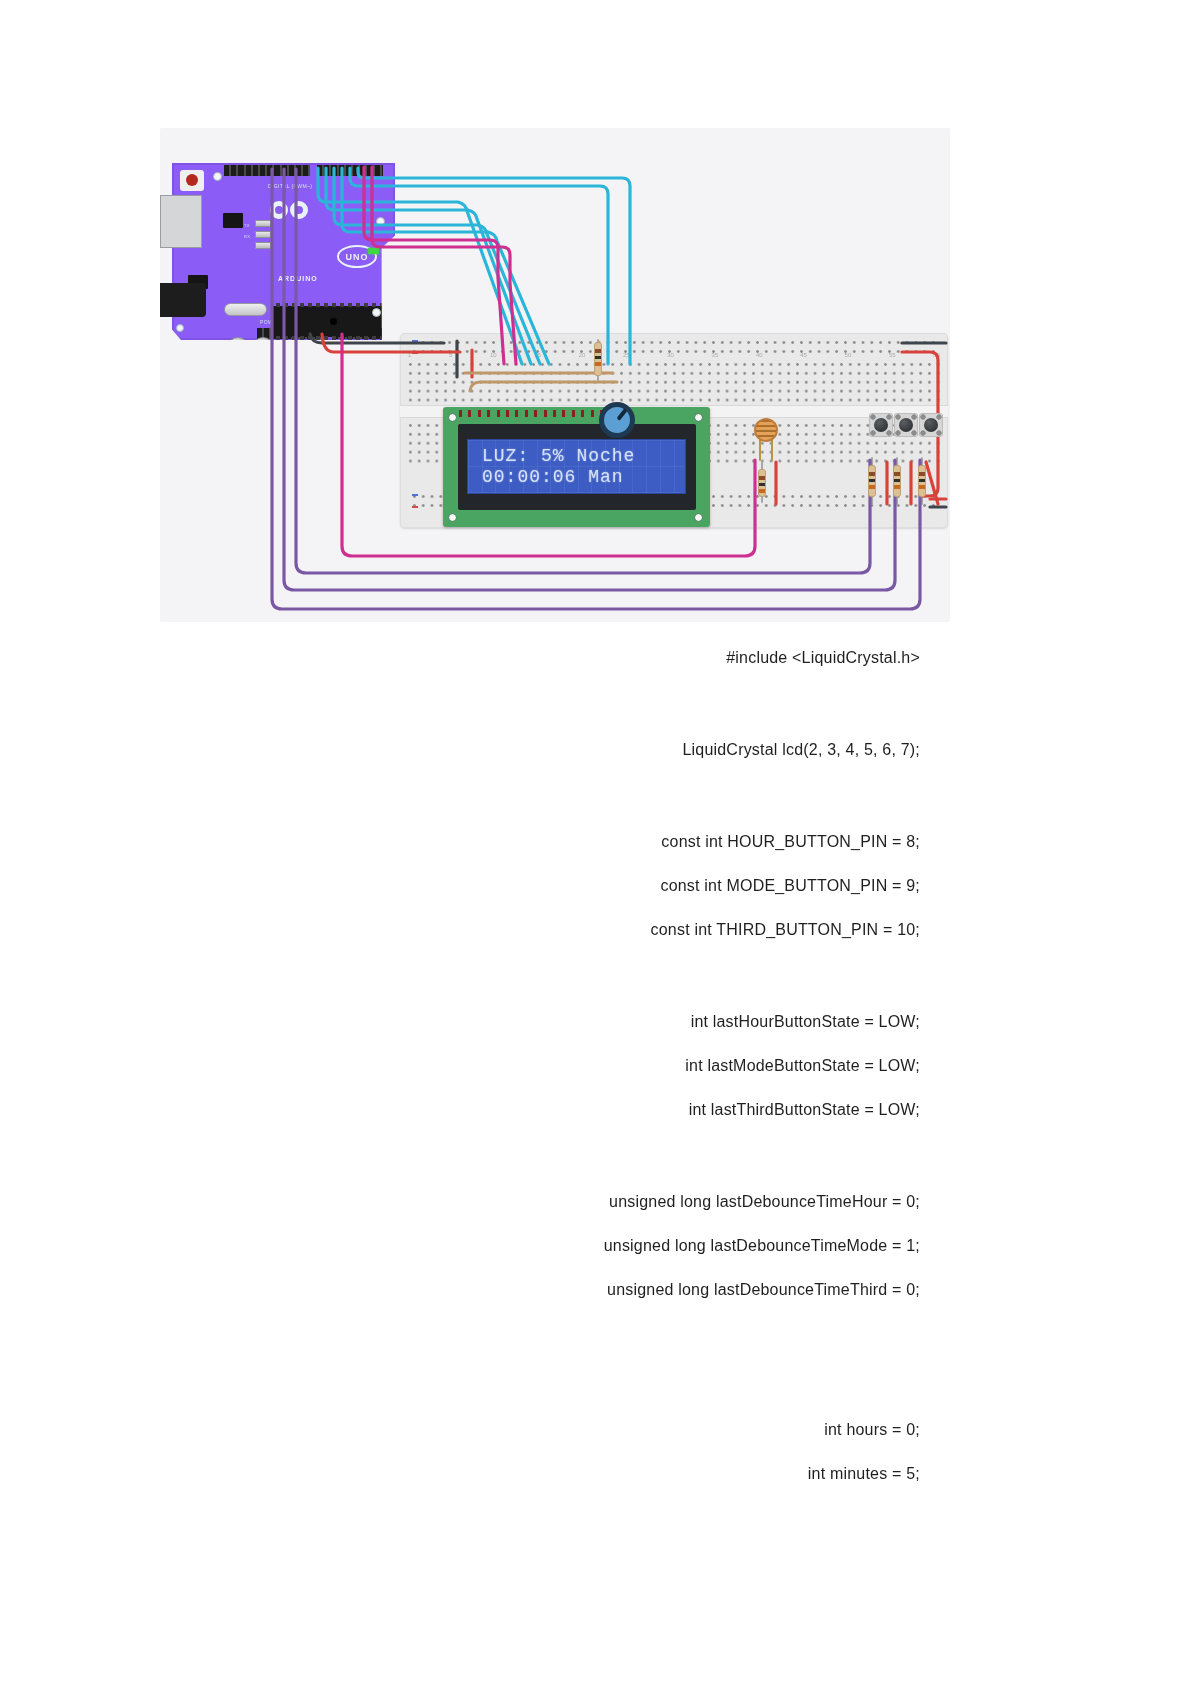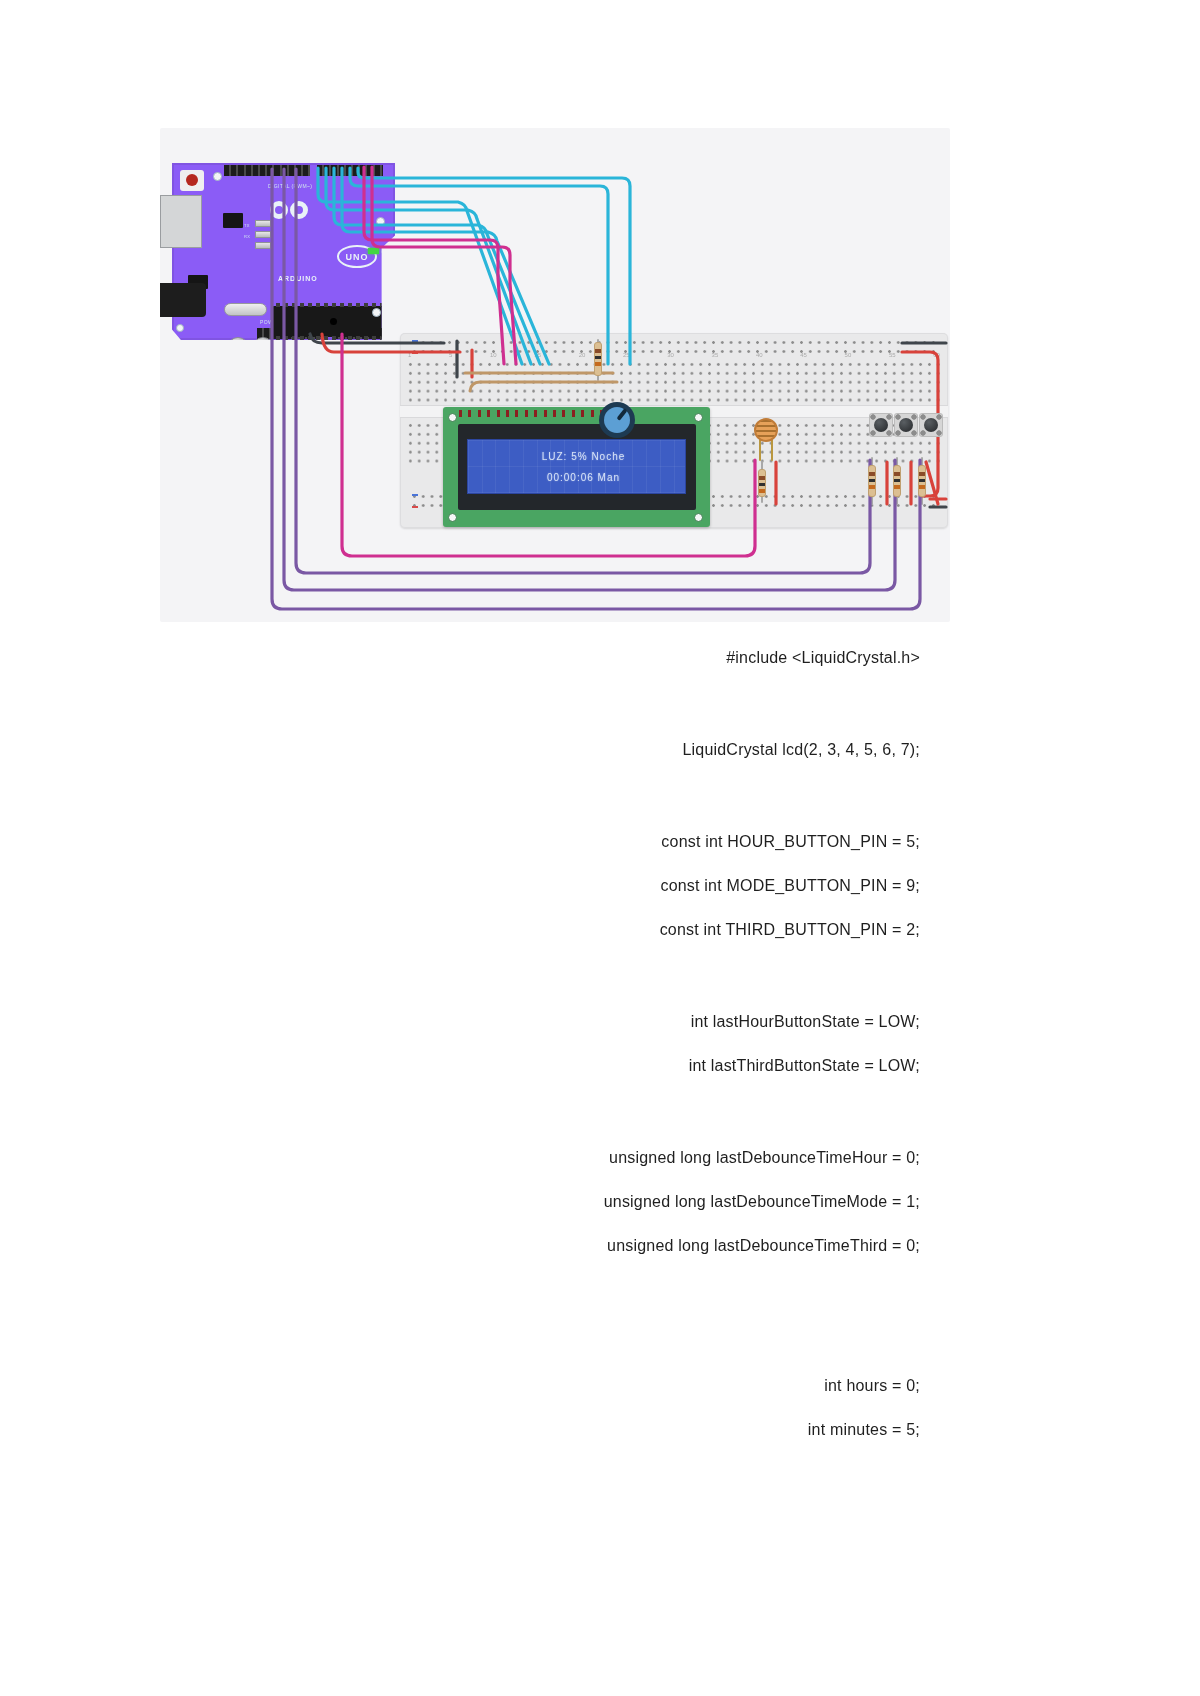--- a/index.html
+++ b/index.html
@@ -58,22 +58,22 @@
 
   
   .lcd{position:absolute;left:283px;top:279px;width:267px;height:120px;background:#4aa562;
        border-radius:3px;box-shadow:0 1px 3px rgba(0,0,0,.25);}
   .lcd-bezel{position:absolute;left:15px;top:17px;right:14px;bottom:17px;background:#23272b;border-radius:2px;}
   .lcd-screen{position:absolute;left:24px;top:32px;width:219px;height:55px;background:#3d5dc4;
        border:1px solid #2c46a0;box-sizing:border-box;
        background-image:repeating-linear-gradient(90deg,rgba(255,255,255,.06) 0 1px,transparent 1px 13.7px),
                         repeating-linear-gradient(0deg,rgba(255,255,255,.06) 0 1px,transparent 1px 26px);
        display:flex;flex-direction:column;justify-content:center;padding-left:14px;}
-  .lcd-line{font-family:Liberation Sans, sans-serif;font-size:10px;line-height:21px;
-            color:#d6e2f7;letter-spacing:1px;white-space:pre;text-shadow:0 0 2px rgba(214,226,247,.5);text-align:center;}
+  .lcd-line{font-family:Liberation Mono, monospace;font-size:18px;line-height:21px;
+            color:#d6e2f7;letter-spacing:1px;white-space:pre;text-shadow:0 0 2px rgba(214,226,247,.5);}
   .lcd-pins{position:absolute;left:16px;top:3px;width:150px;height:7px;
             background:repeating-linear-gradient(90deg,#8a2020 0 3px,transparent 3px 9.4px);}
   .screw{position:absolute;width:9px;height:9px;border-radius:50%;background:#f5f6f7;border:1px solid #3a7d4d;box-sizing:border-box;}
 
   .pot{position:absolute;left:439px;top:274px;width:36px;height:36px;border-radius:50%;background:#1d3a52;}
   .pot::before{content:"";position:absolute;left:5px;top:5px;width:26px;height:26px;border-radius:50%;background:#5c9fd4;}
   .pot::after{content:"";position:absolute;left:21px;top:6px;width:4px;height:13px;background:#12293c;
               transform:rotate(38deg);border-radius:2px;}
 
   .ldr{position:absolute;left:594px;top:290px;width:24px;height:24px;border-radius:50%;
@@ -253,25 +253,26 @@
     <div class="pushbtn" style="left:709px;top:285px;"></div>
     <div class="pushbtn" style="left:734px;top:285px;"></div>
     <div class="pushbtn" style="left:759px;top:285px;"></div>
   </div>
 
   <div class="code">
       <div>#include &lt;LiquidCrystal.h&gt;</div>
       <div></div>
       <div>LiquidCrystal lcd(2, 3, 4, 5, 6, 7);</div>
       <div></div>
-      <div>const int HOUR_BUTTON_PIN = 5;</div>
+      <div>const int HOUR_BUTTON_PIN = 8;</div>
       <div>const int MODE_BUTTON_PIN = 9;</div>
-      <div>const int THIRD_BUTTON_PIN = 2;</div>
+      <div>const int THIRD_BUTTON_PIN = 10;</div>
       <div></div>
       <div>int lastHourButtonState = LOW;</div>
+      <div>int lastModeButtonState = LOW;</div>
       <div>int lastThirdButtonState = LOW;</div>
       <div></div>
       <div>unsigned long lastDebounceTimeHour = 0;</div>
       <div>unsigned long lastDebounceTimeMode = 1;</div>
       <div>unsigned long lastDebounceTimeThird = 0;</div>
       <div></div>
       <div></div>
       <div>int hours = 0;</div>
       <div>int minutes = 5;</div>
     </div>

